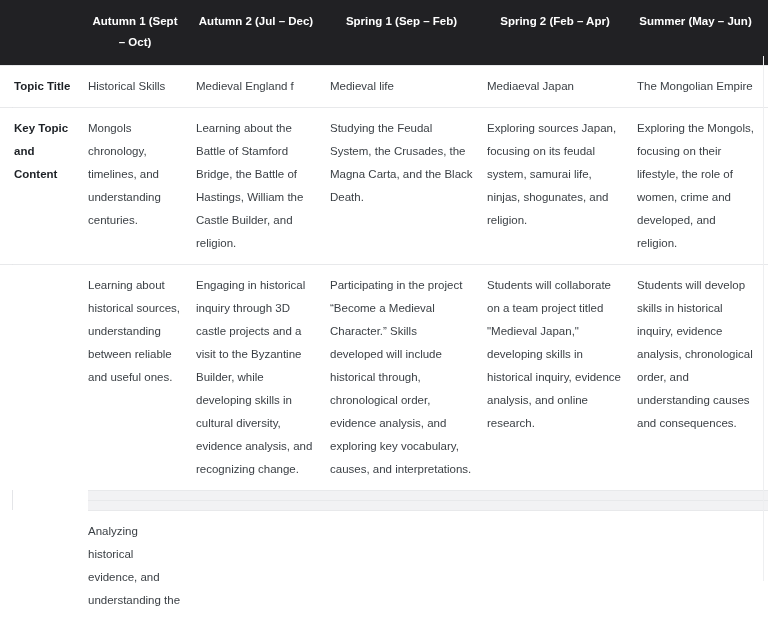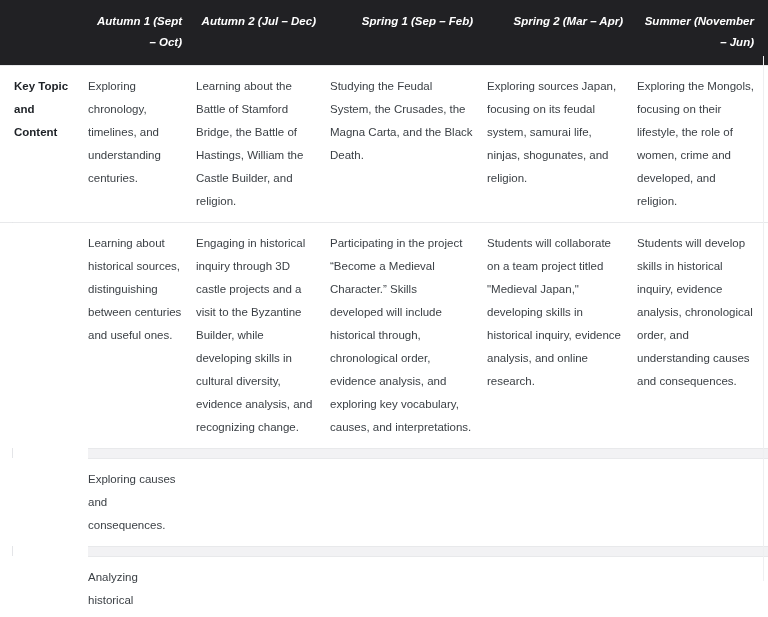--- a/index.html
+++ b/index.html
@@ -36,25 +36,24 @@
   col.c-s2     { width: 150px; }
   col.c-su     { width: 131px; }
 
   
   thead tr.head-row {
     background: #212124;
   }
   thead th {
     background: #212124;
     color: #ffffff;
-    font-style: italic;
     font-weight: bold;
     font-size: 11.5px;
     line-height: 1.85;
-    text-align: right;
+    text-align: center;
     padding: 11px 10px 11px 0;
     vertical-align: top;
     border: 0;
   }
   thead th.head-blank {
     padding-left: 14px;
   }
   thead th.col-head {
     padding-right: 14px;
   }
@@ -141,66 +140,66 @@
       <col class="c-s2">
       <col class="c-su">
     </colgroup>
 
     <thead>
       <tr class="head-row">
         <th class="head-blank"></th>
         <th class="col-head">Autumn 1 (Sept – Oct)</th>
         <th class="col-head">Autumn 2 (Jul – Dec)</th>
         <th class="col-head">Spring 1 (Sep – Feb)</th>
-        <th class="col-head">Spring 2 (Mar – Apr)</th>
-        <th class="col-head">Summer (November – Jun)</th>
+        <th class="col-head">Spring 2 (Feb – Apr)</th>
+        <th class="col-head">Summer (May – Jun)</th>
       </tr>
     </thead>
 
     <tbody>
 
+      <tr class="sep-top">
+        <td class="rowlabel">Topic Title</td>
+        <td>Historical Skills</td>
+        <td>Medieval England f</td>
+        <td>Medieval life</td>
+        <td>Mediaeval Japan</td>
+        <td>The Mongolian Empire</td>
+      </tr>
 
       <tr class="sep-top">
         <td class="rowlabel">
           <span class="assessment-line">Key Topic</span>
           <span class="assessment-line">and Content</span>
         </td>
-        <td>Exploring chronology, timelines, and understanding centuries.</td>
+        <td>Mongols chronology, timelines, and understanding centuries.</td>
         <td>Learning about the Battle of Stamford Bridge, the Battle of Hastings, William the Castle Builder, and religion.</td>
         <td>Studying the Feudal System, the Crusades, the Magna Carta, and the Black Death.</td>
         <td>Exploring sources Japan, focusing on its feudal system, samurai life, ninjas, shogunates, and religion.</td>
         <td>Exploring the Mongols, focusing on their lifestyle, the role of women, crime and developed, and religion.</td>
       </tr>
 
       <tr class="sep-top">
         <td class="rowlabel"></td>
-        <td>Learning about historical sources, distinguishing between centuries and useful ones.</td>
+        <td>Learning about historical sources, understanding between reliable and useful ones.</td>
         <td>Engaging in historical inquiry through 3D castle projects and a visit to the Byzantine Builder, while developing skills in cultural diversity, evidence analysis, and recognizing change.</td>
         <td>Participating in the project “Become a Medieval Character.” Skills developed will include historical through, chronological order, evidence analysis, and exploring key vocabulary, causes, and interpretations.</td>
         <td>Students will collaborate on a team project titled "Medieval Japan," developing skills in historical inquiry, evidence analysis, and online research.</td>
         <td>Students will develop skills in historical inquiry, evidence analysis, chronological order, and understanding causes and consequences.</td>
       </tr>
 
       <tr class="spacer">
         <td class="spacer-label"></td>
         <td></td>
         <td></td>
         <td></td>
         <td></td>
         <td></td>
       </tr>
 
-      <tr>
-        <td class="rowlabel"></td>
-        <td>Exploring causes and consequences.</td>
-        <td></td>
-        <td></td>
-        <td></td>
-        <td></td>
-      </tr>
 
       <tr class="spacer">
         <td class="spacer-label"></td>
         <td></td>
         <td></td>
         <td></td>
         <td></td>
         <td></td>
       </tr>
 

